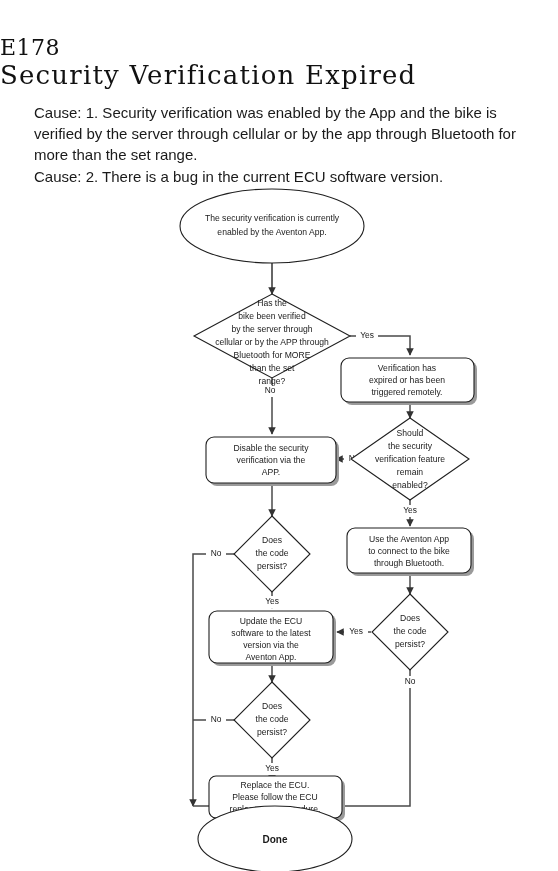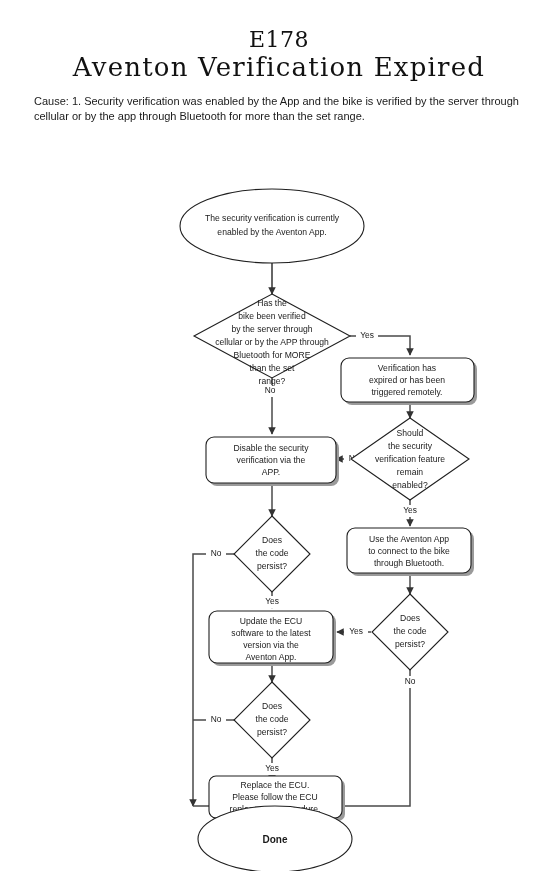--- a/index.html
+++ b/index.html
@@ -14,22 +14,22 @@
     overflow: hidden;
     font-family: "Liberation Sans", sans-serif;
     color: #1a1a1a;
   }
   #page {
     position: relative;
     width: 558px;
     height: 871px;
   }
   .title-block {
-    text-align: center;
-    padding-top: 28px;
+    text-align: left;
+    padding-top: 36px;
   }
   .title-code {
     font-family: "DejaVu Serif", serif;
     font-size: 22px;
     line-height: 1.05;
     letter-spacing: 0.5px;
     font-weight: 400;
     color: #111;
   }
   .title-main {
@@ -37,21 +37,21 @@
     font-size: 26px;
     line-height: 1.1;
     letter-spacing: 1.2px;
     font-weight: 400;
     color: #111;
     margin-top: 2px;
   }
   .cause-block {
     margin: 12px 34px 14px 34px;
     font-family: "Liberation Sans", sans-serif;
-    font-size: 11px;
+    font-size: 15px;
     line-height: 1.42;
     color: #1a1a1a;
     text-align: left;
   }
   .cause-line { display: block; }
   .flow-wrap {
     position: absolute;
     left: 0;
     top: 186px;
     width: 558px;
@@ -92,25 +92,26 @@
     dominant-baseline: middle;
   }
 </style>
 </head>
 <body>
 
 <div id="page">
 
   <div class="title-block">
     <div class="title-code">E178</div>
-    <div class="title-main">Aventon Verification Expired</div>
+    <div class="title-main">Security Verification Expired</div>
   </div>
 
   <div class="cause-block">
     <span class="cause-line">Cause: 1. Security verification was enabled by the App and the bike is verified by the server through cellular or by the app through Bluetooth for more than the set range.</span>
+    <span class="cause-line">Cause: 2. There is a bug in the current ECU software version.</span>
   </div>
 
   <div class="flow-wrap">
     <svg class="flow" width="558" height="685" viewBox="0 0 558 685" xmlns="http://www.w3.org/2000/svg">
       <defs>
         <marker id="arrow" viewBox="0 0 10 10" refX="9" refY="5" markerWidth="5" markerHeight="5" orient="auto-start-reverse">
           <path d="M 0 0 L 10 5 L 0 10 z" fill="#333"></path>
         </marker>
       </defs>
 

